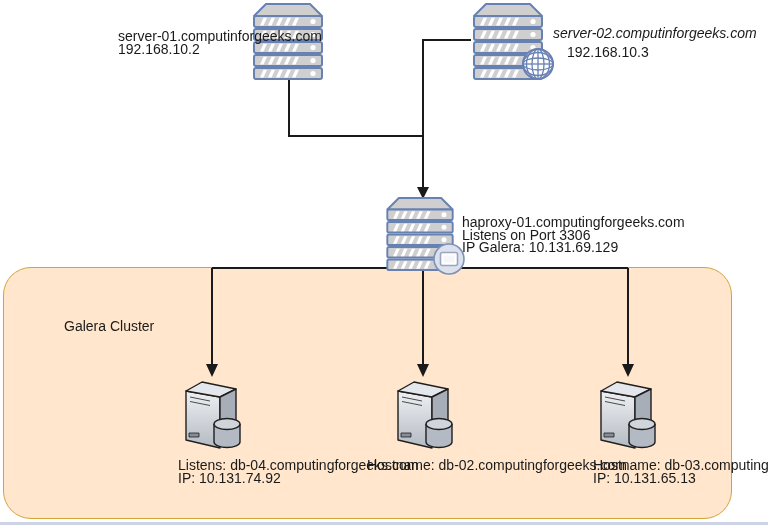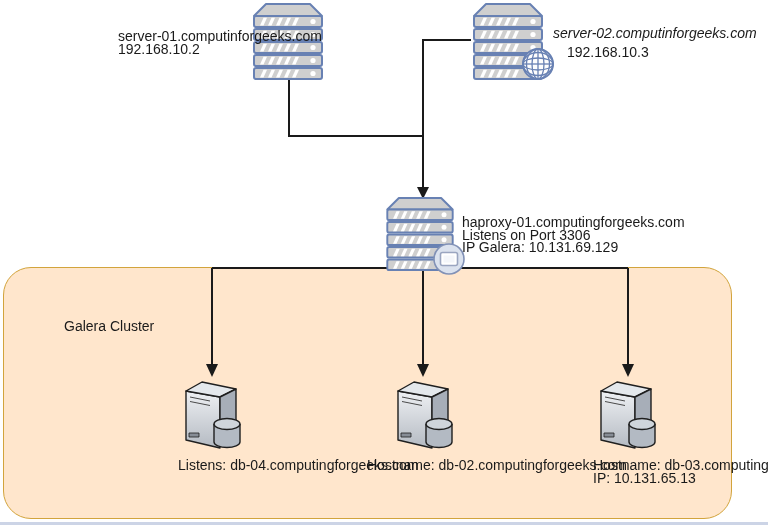--- a/index.html
+++ b/index.html
@@ -125,20 +125,21 @@
     <div class="b">haproxy-01.computingforgeeks.com</div>
     <div class="b">Listens on Port 3306</div>
     <div>IP Galera: 10.131.69.129</div>
   </div>
 
   <svg class="icon" style="left:182px;top:378px;" width="62" height="72" viewBox="0 0 62 72">
       <use href="#sym-db"></use>
     </svg>
   <div class="lbl" style="left:178px;top:459px;">
     <div><span class="b">Listens</span><span>: db-04.computingforgeeks.com</span></div>
+    <div>IP: 10.131.74.92</div>
   </div>
 
   <svg class="icon" style="left:394px;top:378px;" width="62" height="72" viewBox="0 0 62 72">
       <use href="#sym-db"></use>
     </svg>
   <div class="lbl" style="left:367px;top:459px;">
     <div><span class="b"></span><span>Hostname: db-02.computingforgeeks.com</span></div>
   </div>
 
   <svg class="icon" style="left:597px;top:378px;" width="62" height="72" viewBox="0 0 62 72">

